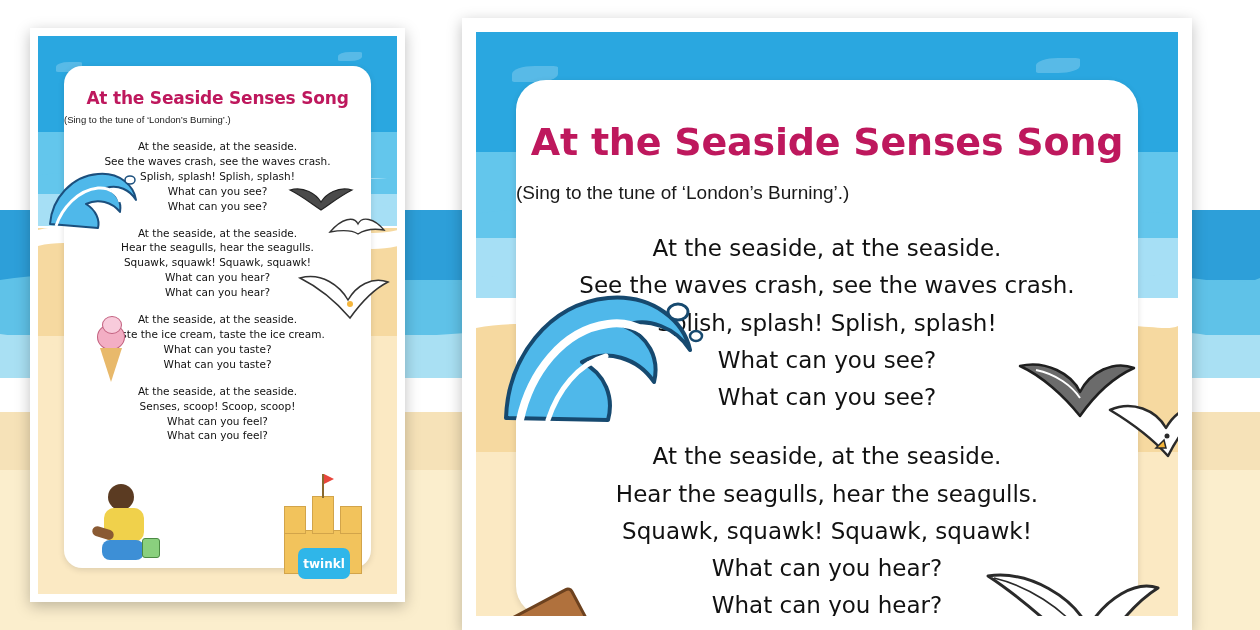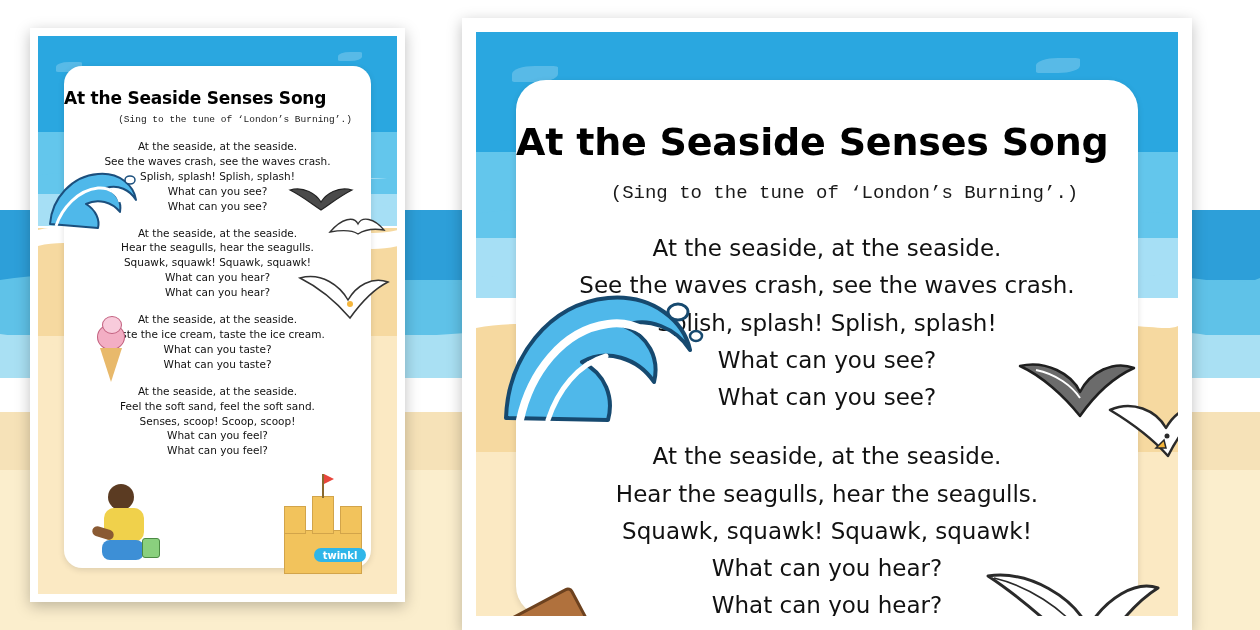--- a/index.html
+++ b/index.html
@@ -82,31 +82,29 @@
   #poster-small .card {
     left: 26px; right: 26px; top: 30px; bottom: 26px;
     border-radius: 18px;
   }
   #poster-large .card {
     left: 40px; right: 40px; top: 48px; bottom: 0px;
     border-radius: 30px;
   }
 
   .title {
-    text-align: left;
-    color: #000000;
+    text-align: center;
+    color: #be185d;
     font-weight: bold;
     font-family: "DejaVu Sans", sans-serif;
     letter-spacing: -0.2px;
   }
   .subtitle {
-    text-align: center;
     color: #1a1a1a;
-    font-family: Liberation Mono, monospace;
-    padding-left: 35px;
+    font-family: Liberation Sans, sans-serif;
   }
   .verse { text-align: center; color: #111111; }
   .verse .line { white-space: nowrap; }
 
   
   #poster-small .title    { font-size: 17px; margin-top: 22px; }
   #poster-small .subtitle { font-size: 9.5px; margin-top: 6px; }
   #poster-small .verse    { font-size: 10.5px; line-height: 1.42; margin-top: 14px; }
   #poster-small .verse + .verse { margin-top: 12px; }
 
@@ -233,21 +231,20 @@
 
           <div class="verse">
             <div class="line">At the seaside, at the seaside.</div>
             <div class="line">Taste the ice cream, taste the ice cream.</div>
             <div class="line">What can you taste?</div>
             <div class="line">What can you taste?</div>
           </div>
 
           <div class="verse">
             <div class="line">At the seaside, at the seaside.</div>
-            <div class="line">Feel the soft sand, feel the soft sand.</div>
             <div class="line">Senses, scoop! Scoop, scoop!</div>
             <div class="line">What can you feel?</div>
             <div class="line">What can you feel?</div>
           </div>
         </div>
       </div>
 
       <svg class="ill" style="left:8px; top:128px;" width="96" height="72">
         <path d="M4,60 C6,34 26,12 52,10 C74,8 88,22 90,36 C84,26 72,20 60,24 C70,28 76,38 74,48 C66,38 52,34 40,40 C50,46 54,56 52,64 Z" fill="#4fb8ea" stroke="#1b4f7d" stroke-width="2" stroke-linejoin="round"></path>
         <path d="M10,62 C16,44 32,26 52,24 C64,23 72,30 74,38" fill="none" stroke="#ffffff" stroke-width="3"></path>
@@ -283,21 +280,21 @@
 
       <div class="ill" style="left:240px; top:448px; width:90px; height:92px;">
         <div class="castle-body" style="left:6px; top:46px; width:78px; height:44px; border:1.5px solid #d2a44a;"></div>
         <div class="castle-body" style="left:6px;  top:22px; width:22px; height:28px; border:1.5px solid #d2a44a;"></div>
         <div class="castle-body" style="left:34px; top:12px; width:22px; height:38px; border:1.5px solid #d2a44a;"></div>
         <div class="castle-body" style="left:62px; top:22px; width:22px; height:28px; border:1.5px solid #d2a44a;"></div>
         <div class="castle-flagpole" style="left:44px; top:-10px; height:24px;"></div>
         <div class="castle-flag" style="left:46px; top:-10px;"></div>
       </div>
 
-      <div class="twinkl" style="left:276px; top:512px; width:52px; height:14px; font-size:10px;">twinkl</div>
+      <div class="twinkl" style="left:260px; top:512px; width:52px; height:31px; font-size:12px;">twinkl</div>
     </div>
   </div>
 
   <div class="poster" id="poster-large">
     <div class="poster-inner">
 
       <div class="p-sky" style="top:0;height:120px;"></div>
       <div class="p-sea1" style="top:120px;height:70px;"></div>
       <div class="p-sea2" style="top:190px;height:60px;"></div>
       <div class="p-foam" style="top:250px;height:26px;"></div>

